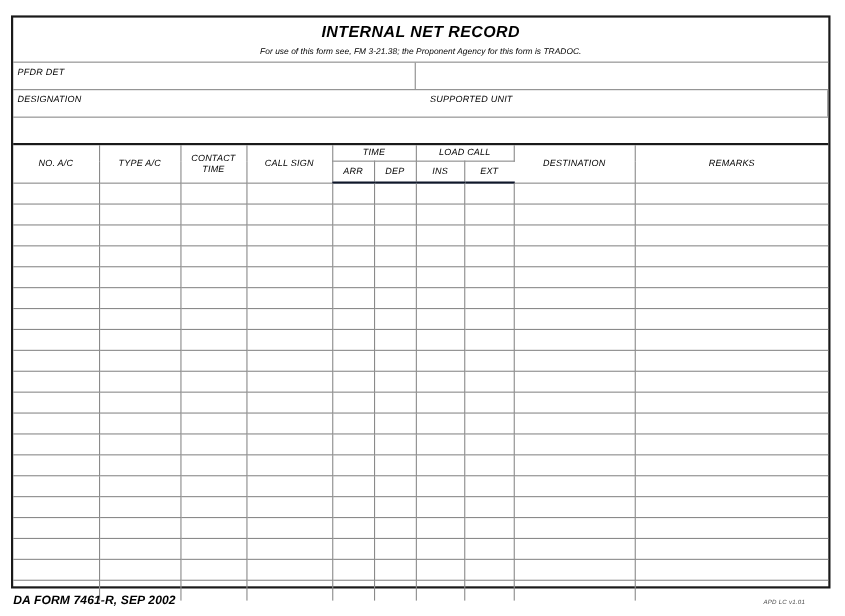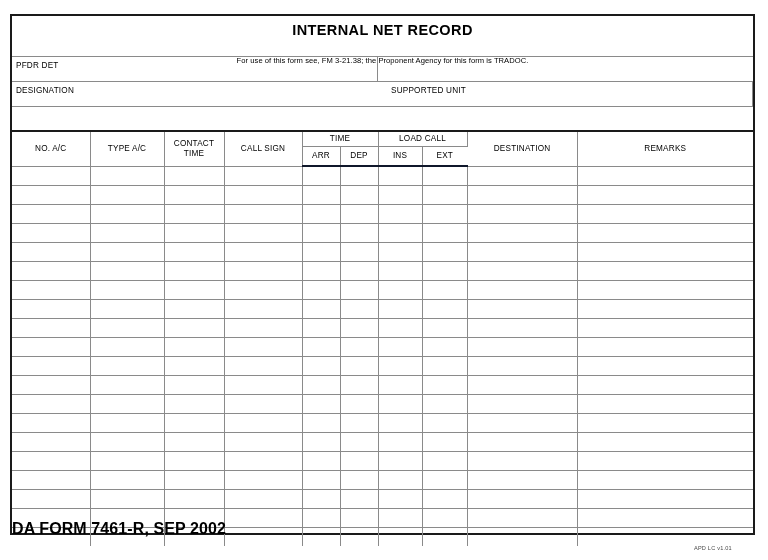--- a/index.html
+++ b/index.html
@@ -13,20 +13,21 @@
     font-family: "Liberation Sans", sans-serif;
     color: #000000;
     -webkit-font-smoothing: antialiased;
   }
 
   #page {
     position: relative;
     width: 768px;
     height: 560px;
     background: #ffffff;
+    font-style: italic;
   }
 
   
   #form-frame {
     position: absolute;
     left: 10px;
     top: 14px;
     width: 745px;
     height: 521px;
     box-sizing: border-box;
@@ -44,21 +45,21 @@
   }
   .form-title {
     font-size: 14.5px;
     font-weight: bold;
     letter-spacing: 0.4px;
     line-height: 17px;
   }
   .form-subtitle {
     font-size: 7.6px;
     line-height: 12px;
-    margin-top: 16px;
+    margin-top: 2px;
     letter-spacing: 0.05px;
   }
 
   
   .info-row {
     display: flex;
     box-sizing: border-box;
     height: 25px;
     border-bottom: 1px solid #8a8a8a;
   }
@@ -113,22 +114,22 @@
 
   .grid thead tr.hdr-bottom th { border-bottom: 2px solid #0f172a; }
 
   .grid tbody td { height: 18px; }
   .grid tbody tr:last-child td { border-bottom: none; }
 
   
   .footer-left {
     position: absolute;
     left: 12px;
-    top: 520px;
-    font-size: 16px;
+    top: 540px;
+    font-size: 11px;
     font-weight: bold;
     letter-spacing: 0.1px;
   }
   .footer-right {
     position: absolute;
     left: 694px;
     top: 545px;
     font-size: 5.6px;
     letter-spacing: 0.2px;
     color: #4a4a4a;

